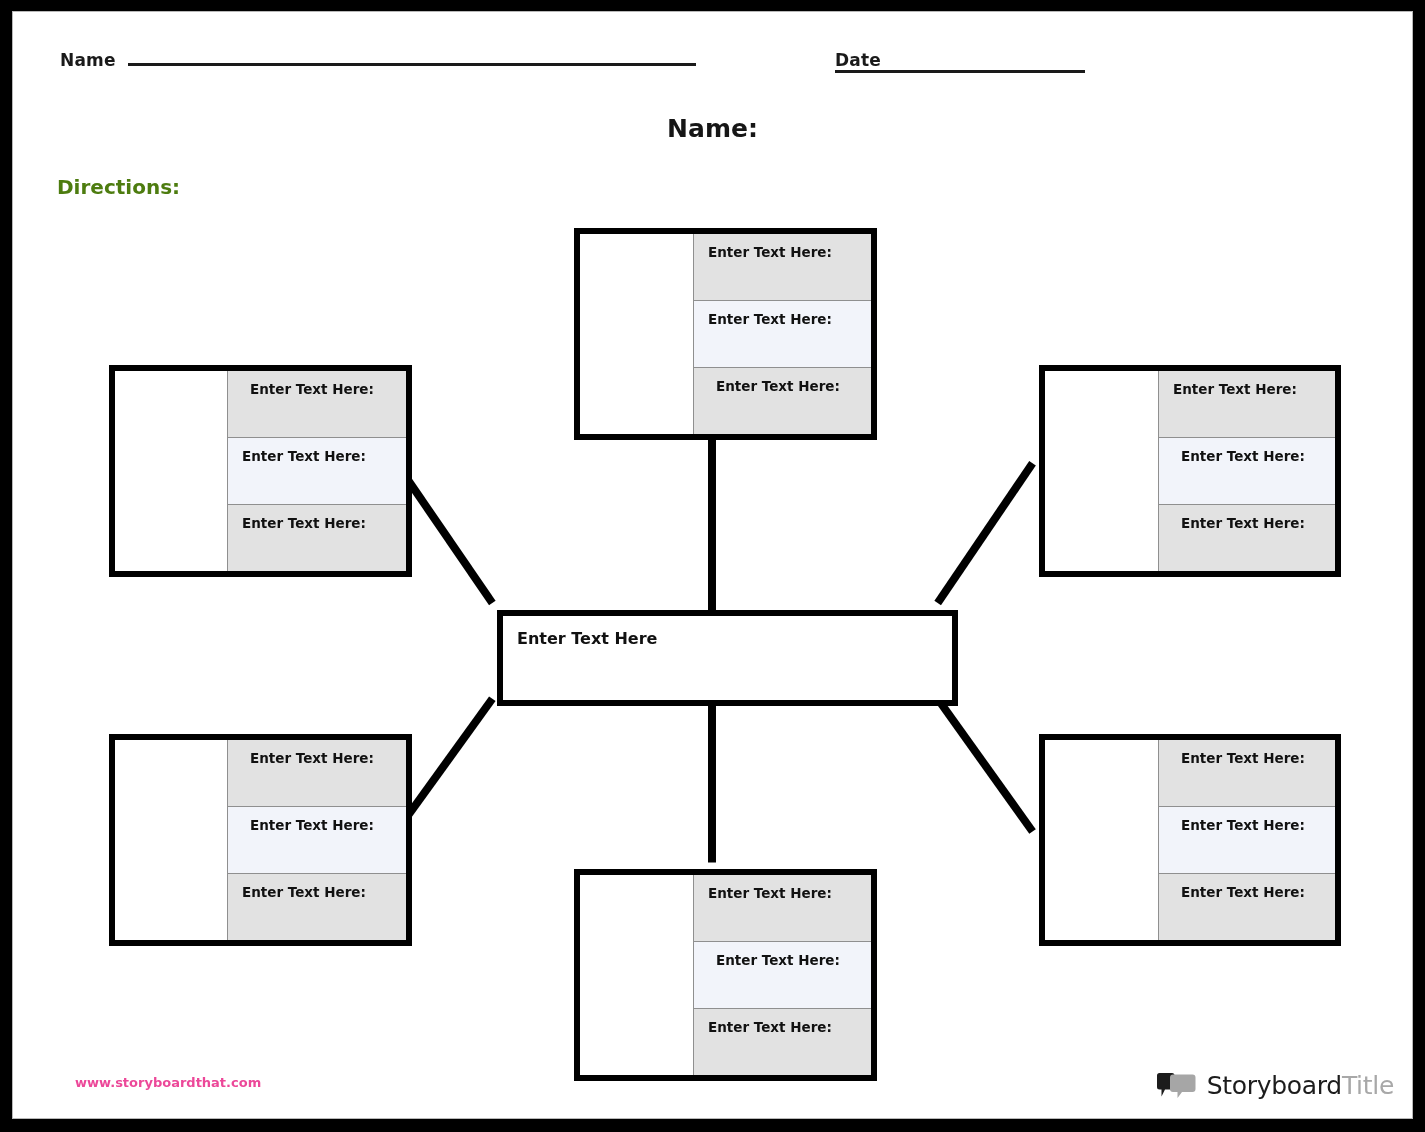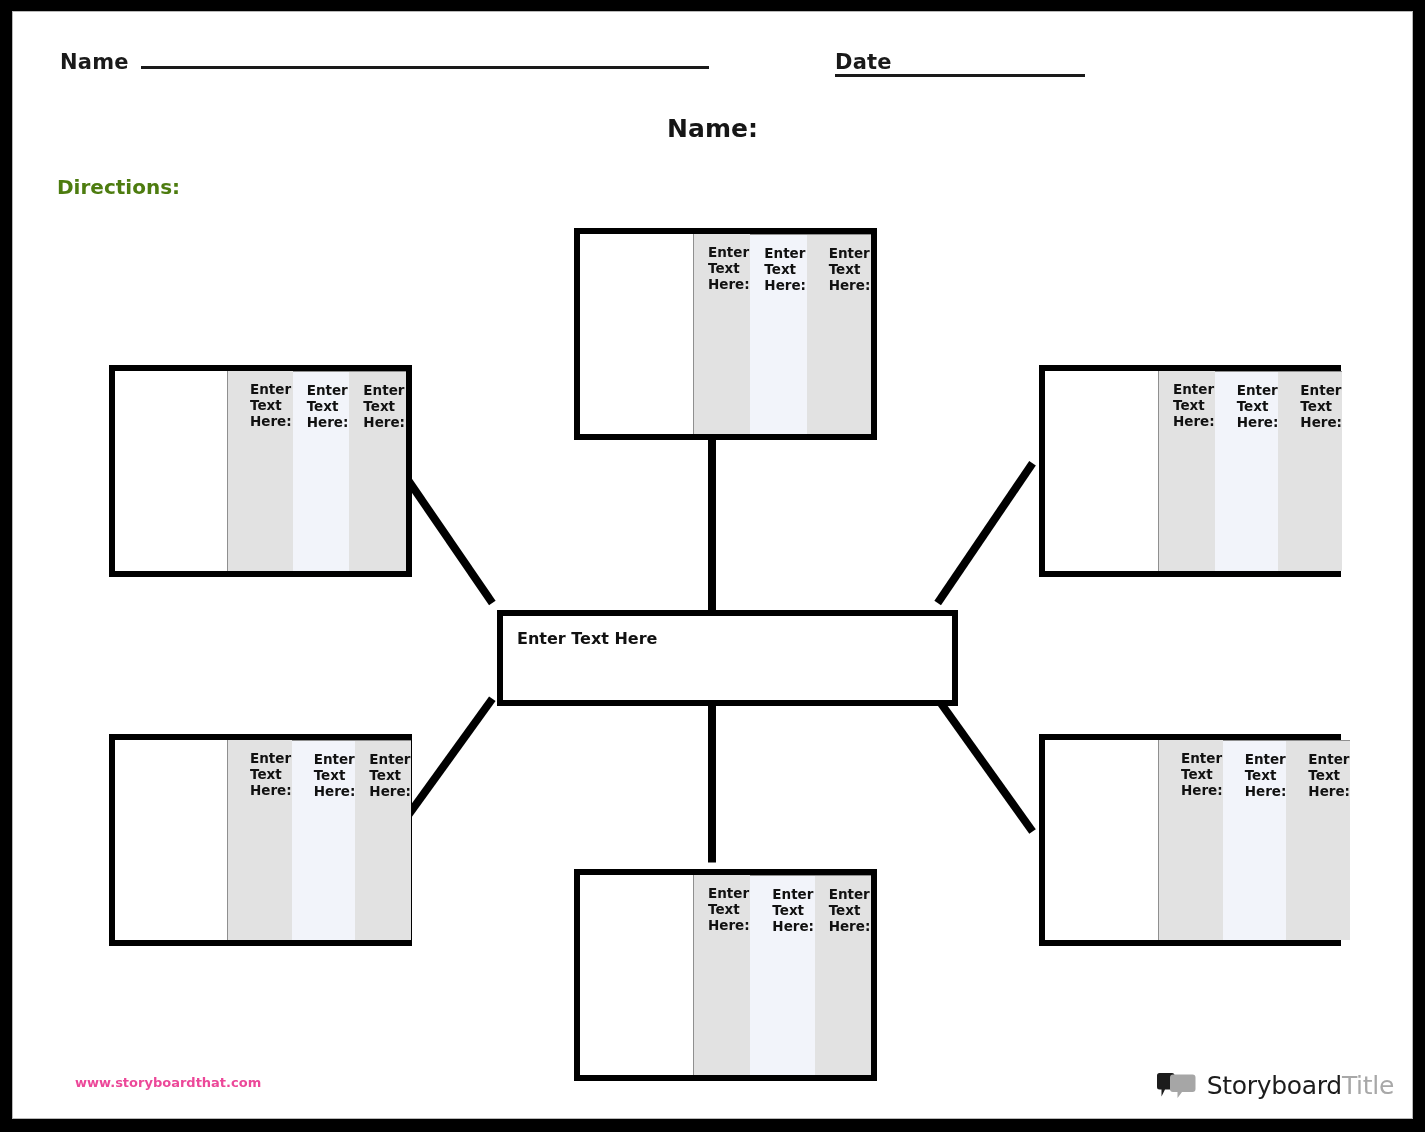--- a/index.html
+++ b/index.html
@@ -29,21 +29,21 @@
     overflow: hidden;
   }
 
   
   .field-row {
     position: absolute;
     display: flex;
     align-items: baseline;
   }
   .field-label {
-    font-size: 21px;
+    font-size: 17px;
     font-weight: 700;
     color: #1a1a1a;
     letter-spacing: .2px;
     white-space: nowrap;
   }
   .field-line {
     margin-left: 12px;
     border-bottom: 3px solid #1a1a1a;
     height: 1px;
   }
@@ -85,21 +85,21 @@
     border: 6px solid #000000;
     z-index: 2;
   }
   .node-left-pane {
     background: #ffffff;
     flex: 0 0 auto;
   }
   .node-right-pane {
     flex: 1 1 auto;
     display: flex;
-    flex-direction: row;
+    flex-direction: column;
     border-left: 1px solid #8f8f8f;
   }
   .node-cell {
     flex: 1 1 0;
     padding: 10px 0 0 14px;
     font-size: 13.5px;
     font-weight: 700;
     color: #111111;
     line-height: 1.2;
     overflow: hidden;

